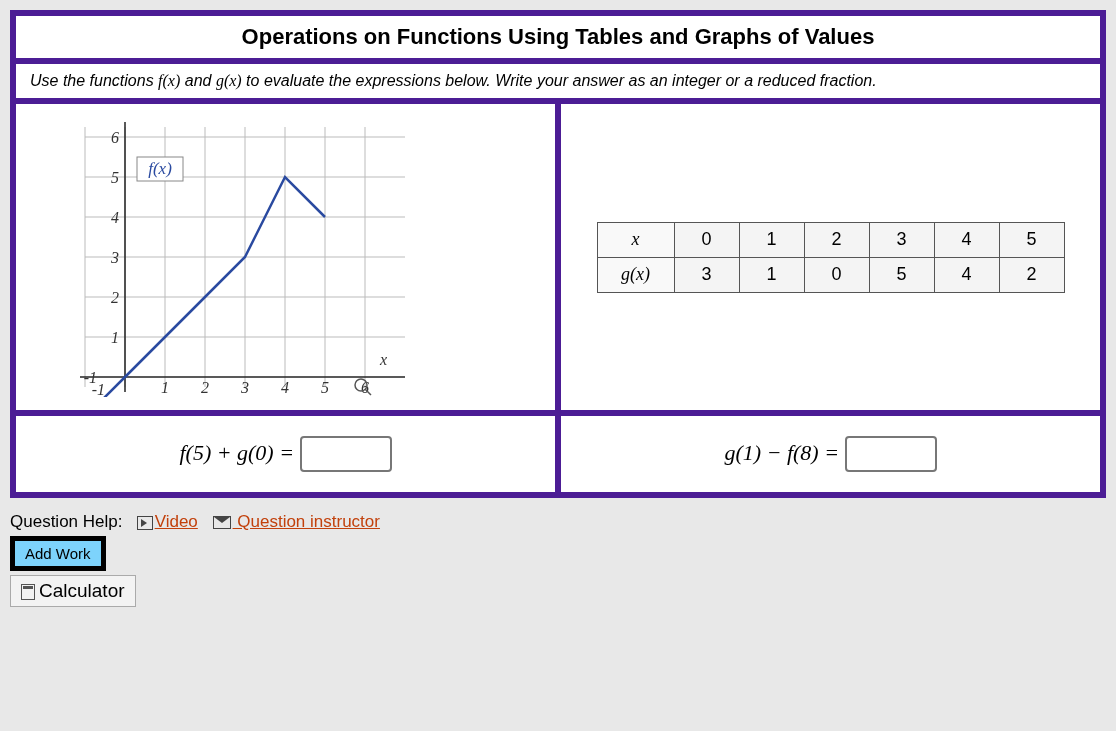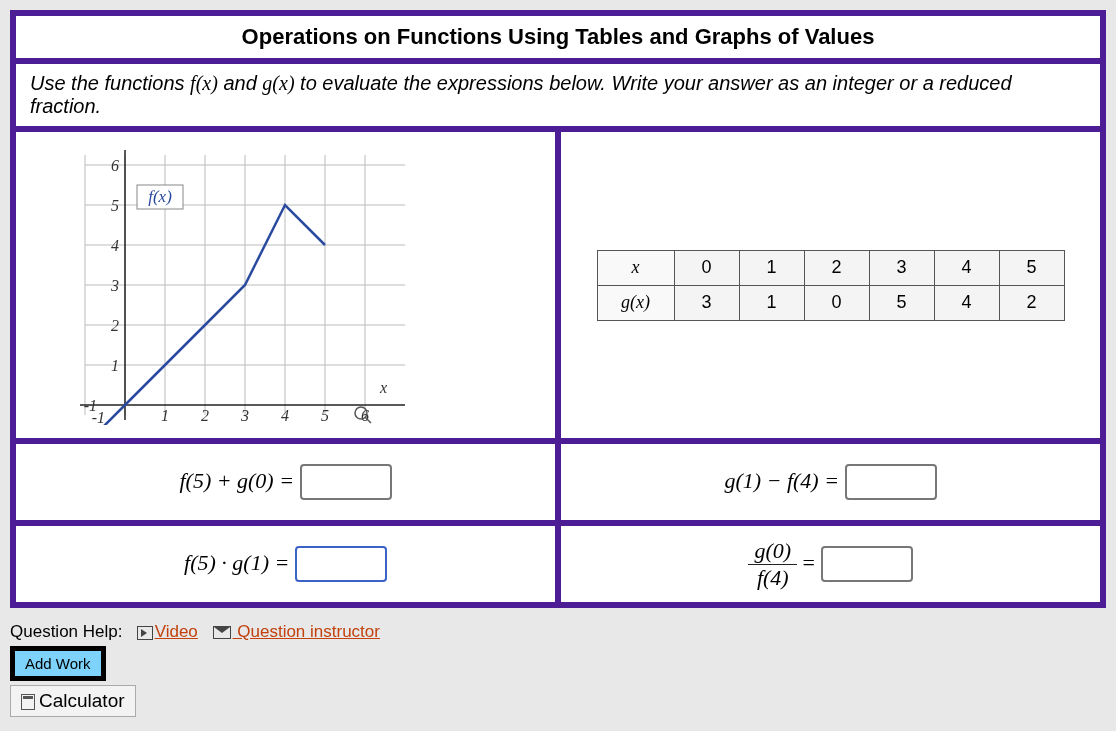--- a/index.html
+++ b/index.html
@@ -20,21 +20,21 @@
   padding: 8px 14px;
 }
 .title-cell {
   text-align: center;
   font-weight: bold;
   font-size: 22px;
   padding: 10px;
 }
 .instr-cell {
   font-style: italic;
-  font-size: 20px;
+  font-size: 16px;
   padding: 6px 14px;
 }
 .graph-cell {
   width: 50%;
   height: 290px;
   position: relative;
 }
 .gtable-cell {
   width: 50%;
   text-align: center;
@@ -268,35 +268,21 @@
       </tbody>
           </table>
     </td>
   </tr>
   <tr>
     <td class="expr-cell">
       <span style="font-style:italic">f(5) + g(0) = </span>
       <input type="text" style="">
     </td>
     <td class="expr-cell">
-      <span style="font-style:italic">g(1) − f(4) = </span>
-      <input type="text" style="">
-    </td>
-  </tr>
-  <tr>
-    <td class="expr-cell">
-      <span style="font-style:italic">f(5) · g(1) = </span>
-      <input type="text" class="focused" style="">
-    </td>
-    <td class="expr-cell">
-      <span class="frac">
-        <div class="num" style="font-style:italic">g(0)</div>
-        <div class="den" style="font-style:italic">f(4)</div>
-      </span>
-      <span> = </span>
+      <span style="font-style:italic">g(1) − f(8) = </span>
       <input type="text" style="">
     </td>
   </tr>
 </tbody>
   </table>
 
 <div class="help-row">
   <span>Question Help:</span>
   &nbsp;
   <span class="icon-box"><span class="tri"></span></span><a href="#">Video</a>

